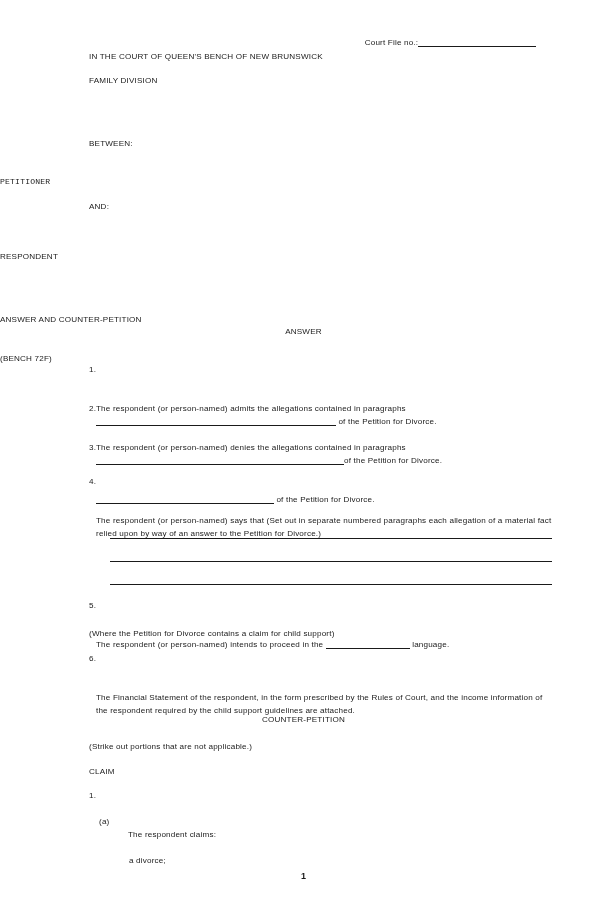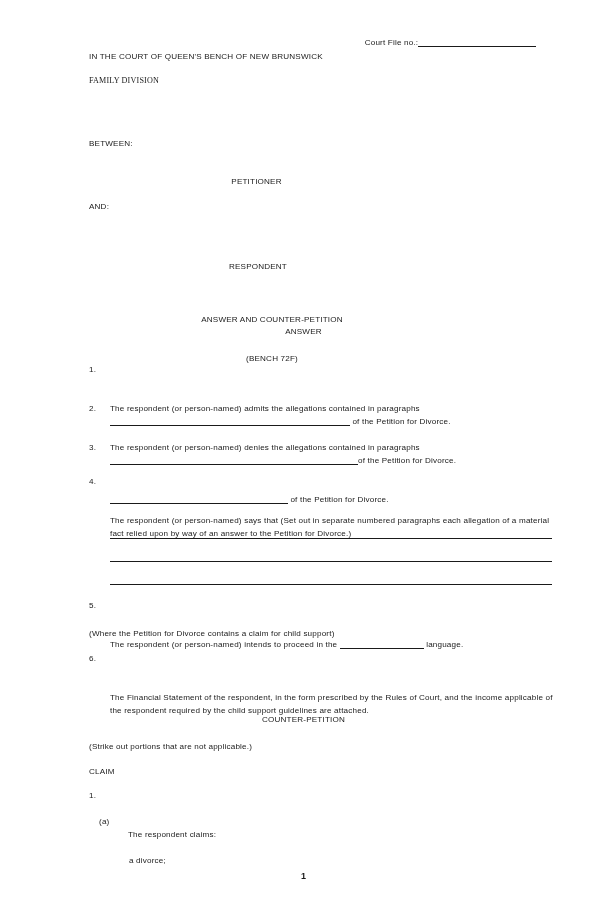--- a/index.html
+++ b/index.html
@@ -40,45 +40,45 @@
     left: 355px;
     top: 23px;
   }
   .blank-inline {
     display: inline-block;
     border-bottom: 1px solid #1a1a1a;
     vertical-align: -2px;
   }
 
   .hdr-court   { left: 89px; top: 50px; }
-  .hdr-family  { left: 89px; top: 74px; font-family: Liberation Serif, serif; }
+  .hdr-family  { left: 89px; top: 74px; }
   .hdr-jud     { left: 89px; top: 99px; }
 
   .between     { left: 89px; top: 137px; }
-  .petitioner  { left: 0;   top: 175px; width: 513px; text-align: center; }
+  .petitioner  { left: 0;   top: 175px; width: 513px; text-align: left; font-family: Liberation Mono, monospace; }
   .and         { left: 89px; top: 200px; }
-  .respondent  { left: 0;   top: 260px; width: 516px; text-align: center; }
+  .respondent  { left: 0;   top: 250px; width: 516px; text-align: left; }
 
   .title-block {
-    left: 0; top: 287px; width: 544px; text-align: center;
+    left: 0; top: 287px; width: 544px; text-align: left;
   }
   .title-block div { line-height: 13px; }
   .answer-head {
     left: 0; top: 325px; width: 607px; text-align: center;
   }
 
   
   .item { position: absolute; }
   .item .num {
     position: absolute;
     left: 0; top: 0;
     width: 20px;
   }
   .item .body {
-    margin-left: 21px;
+    margin-left: 7px;
     display: block;
   }
 
   .i1 { left: 89px; top: 363px; width: 470px; }
   .i2 { left: 89px; top: 402px; width: 470px; }
   .i3 { left: 89px; top: 441px; width: 470px; }
   .i4 { left: 89px; top: 475px; width: 466px; }
   .i5 { left: 89px; top: 599px; width: 470px; }
   .i6 { left: 89px; top: 652px; width: 465px; }
 
@@ -163,21 +163,21 @@
 
   <div class="item t i5">
     <span class="num">5.</span>
     <span class="body"><span>The respondent (or person-named) intends to proceed in the </span><span class="blank-inline" style="width:84px"></span><span> language.</span></span>
   </div>
 
   <div class="abs t note-child">(Where the Petition for Divorce contains a claim for child support)</div>
 
   <div class="item t i6">
     <span class="num">6.</span>
-    <span class="body">The Financial Statement of the respondent, in the form prescribed by the Rules of Court, and the income applicable of the respondent required by the child support guidelines are attached.</span>
+    <span class="body">The Financial Statement of the respondent, in the form prescribed by the Rules of Court, and the income information of the respondent required by the child support guidelines are attached.</span>
   </div>
 
   <div class="abs t cp-head">COUNTER-PETITION</div>
   <div class="abs t note-strike">(Strike out portions that are not applicable.)</div>
   <div class="abs t claim-head">CLAIM</div>
 
   <div class="item t c1">
     <span class="num">1.</span>
     <span class="body">The respondent claims:</span>
   </div>

